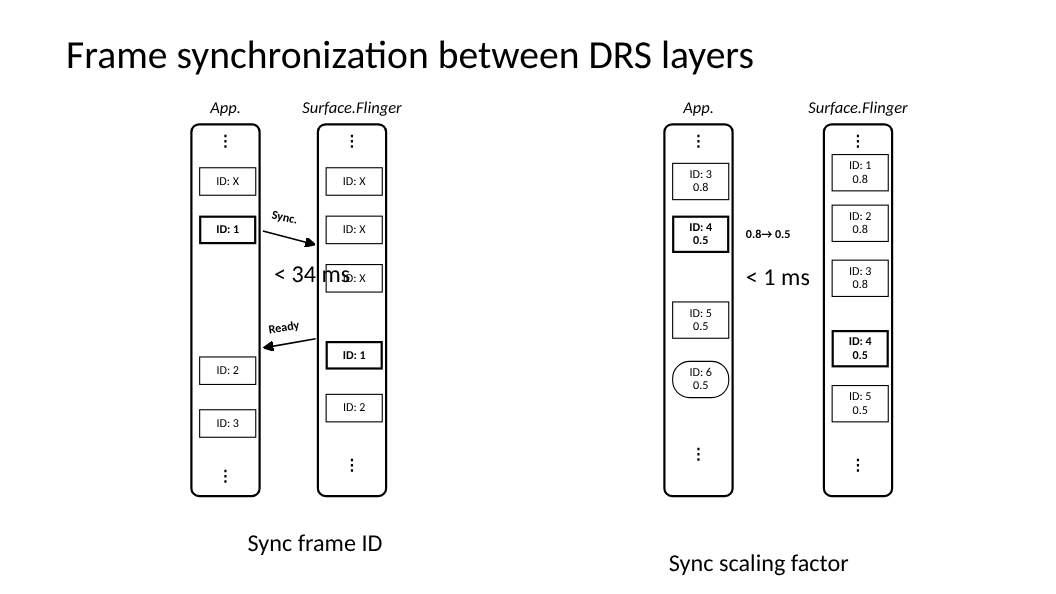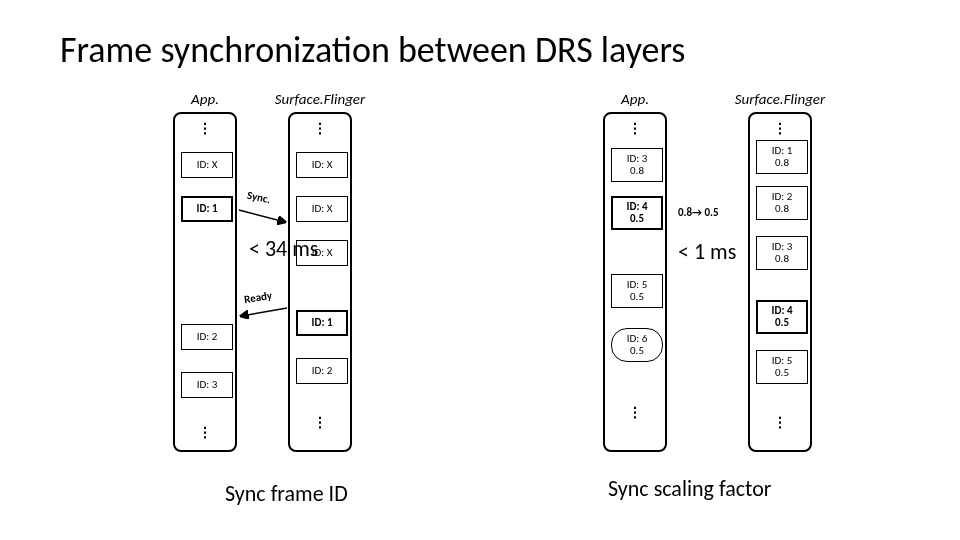--- a/index.html
+++ b/index.html
@@ -204,16 +204,16 @@
       <div class="cell" style="left:6px; top:236px; width:52px; height:34px;">
           <span>ID: 5</span>
           <span>0.5</span>
         </div>
       <div class="dots" style="left:50%; top:300px;">⋮</div>
     </div>
 
     <div class="annot" style="left:198px; top:84px;margin-top:32px;">0.8→ 0.5</div>
 
     <div class="mid" style="left:198px; top:148px;">&lt; 1 ms</div>
-    <div class="caption" style="left:128px; top:385px;">Sync scaling factor</div>
+    <div class="caption" style="left:128px; top:408px;">Sync scaling factor</div>
   </div>
 
 </div>
 
 </body></html>

